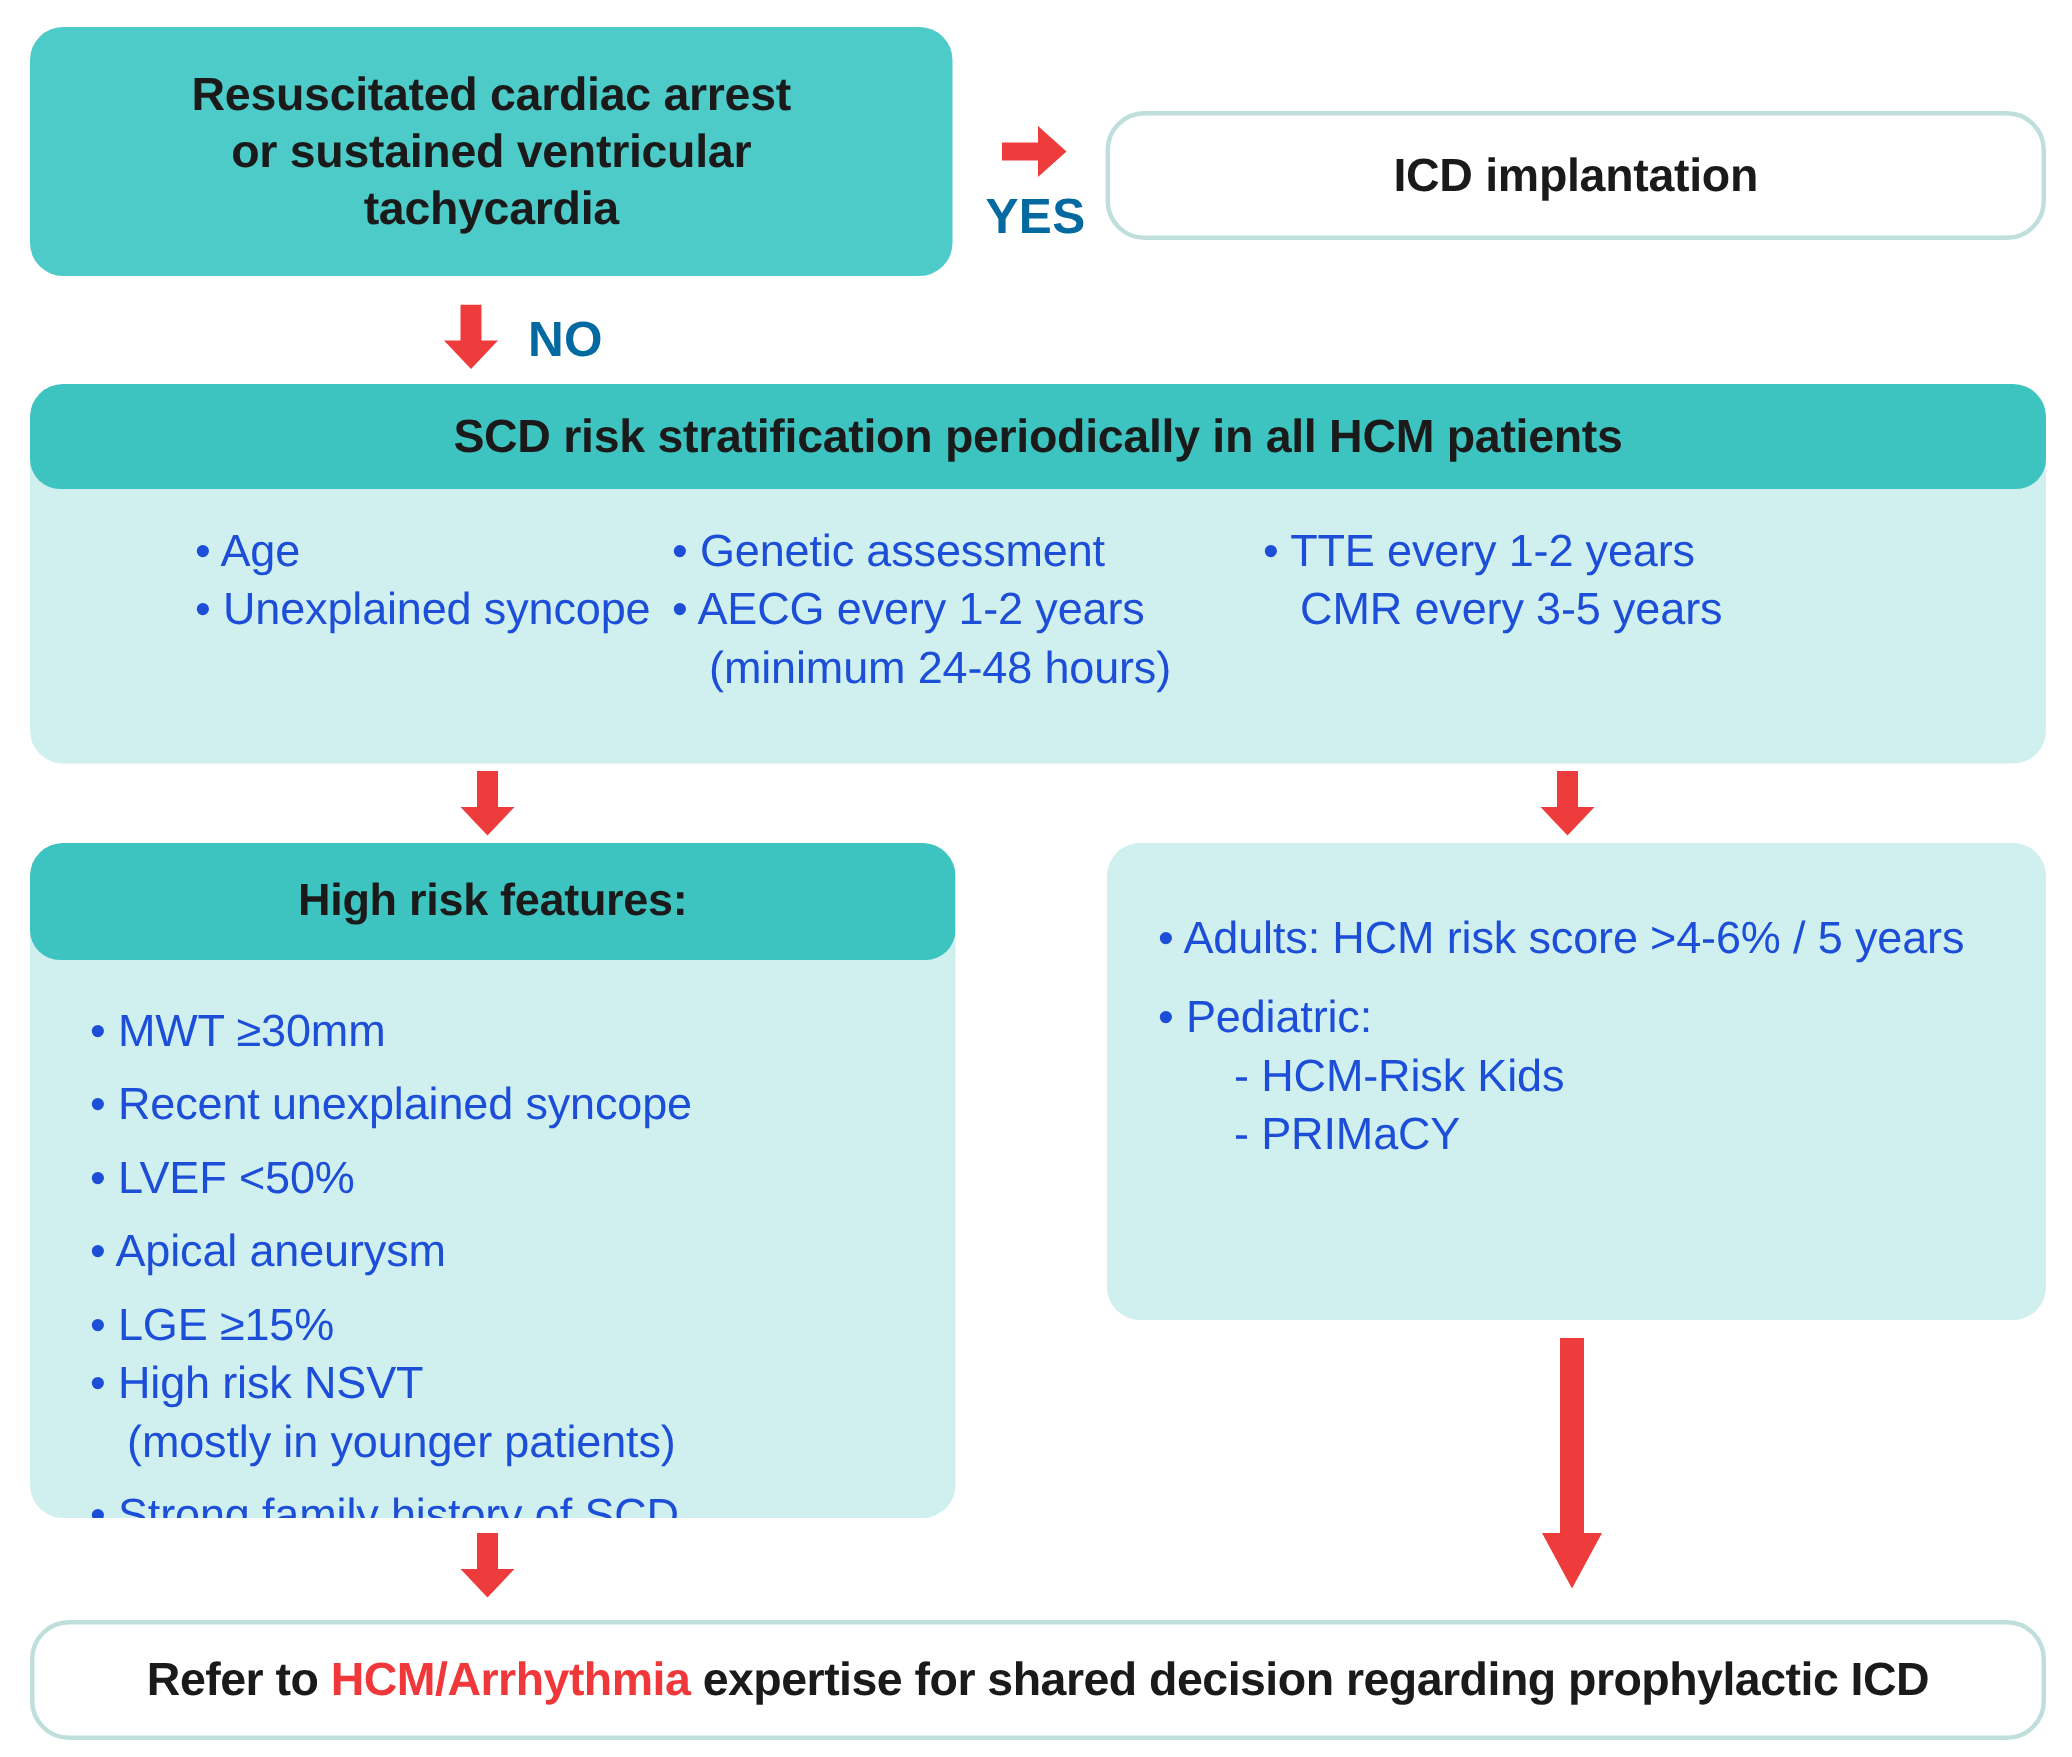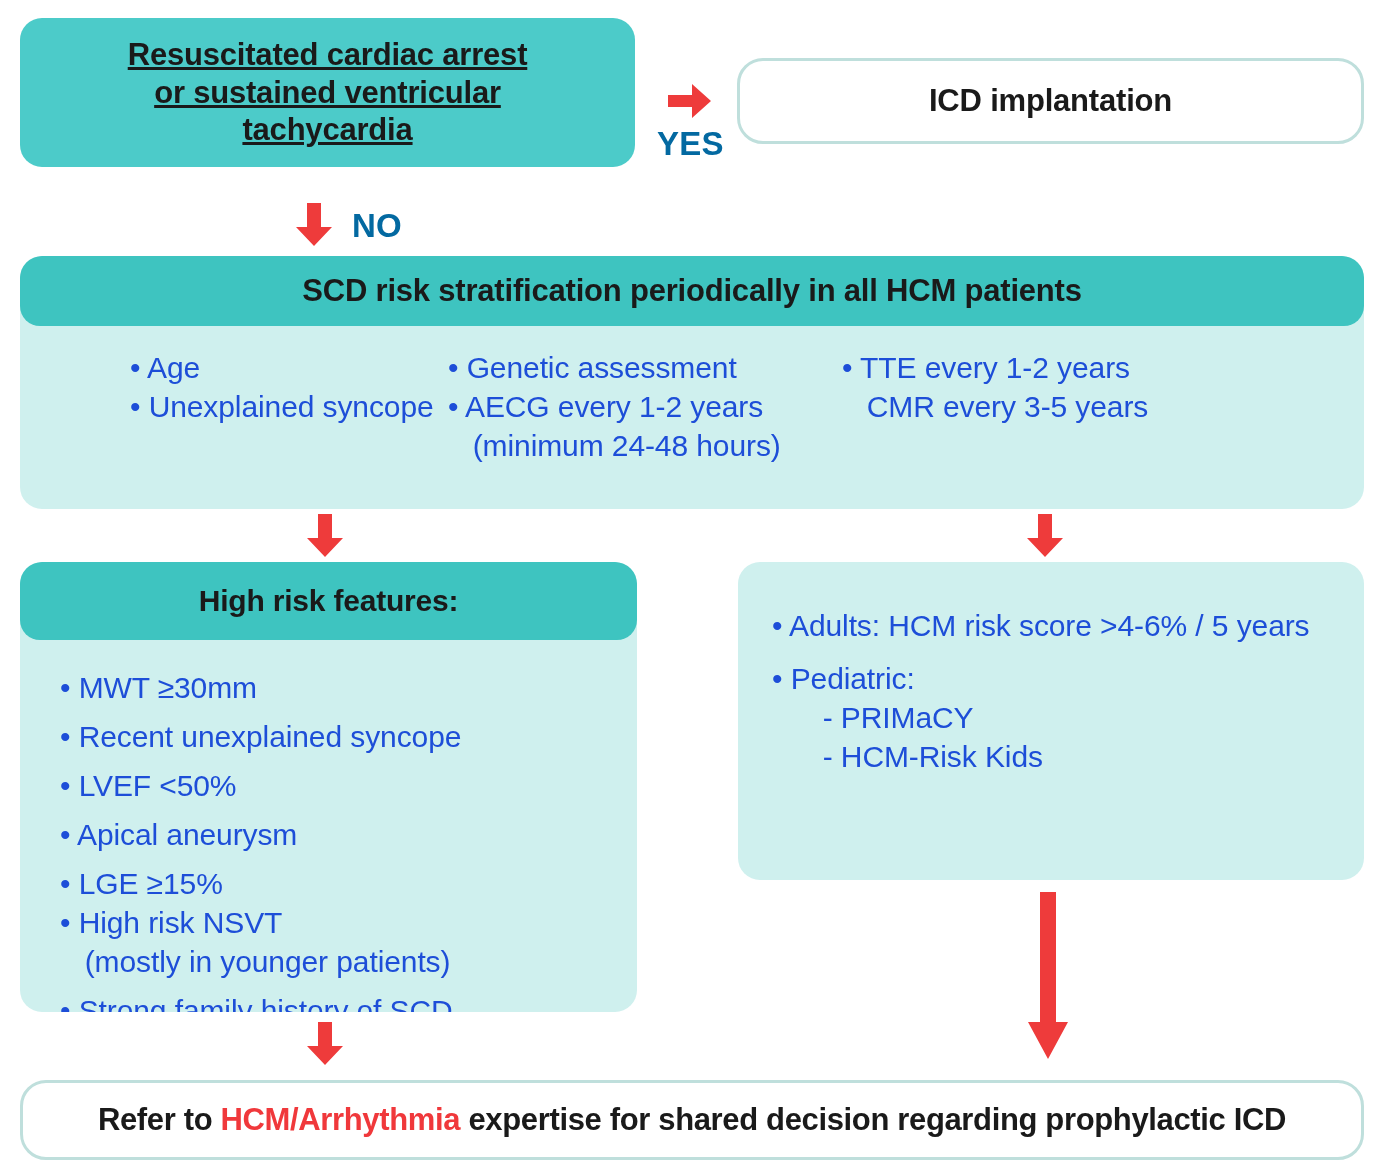--- a/index.html
+++ b/index.html
@@ -121,36 +121,36 @@
   .col { box-sizing: border-box; }
   .col-1 { width: 420px; padding-left: 110px; }
   .col-2 { width: 390px; padding-left: 8px; }
   .col-3 { width: 500px; padding-left: 12px; }
 </style>
 </head>
 <body>
 
 <div id="canvas">
 
-  <div class="box solid-teal" style="left:20px; top:18px; width:615px; height:149px;text-decoration:underline;">
+  <div class="box solid-teal" style="left:20px; top:18px; width:615px; height:166px;">
     <div class="hdr-text">
       <div>Resuscitated cardiac arrest</div>
       <div>or sustained ventricular</div>
       <div>tachycardia</div>
     </div>
   </div>
 
   <div class="arrow" style="left:668px; top:82px;">
     <svg width="44" height="38" viewBox="0 0 44 38">
       <path d="M0 13 L24 13 L24 2 L43 19 L24 36 L24 25 L0 25 Z" fill="#EE3B3B"></path>
     </svg>
   </div>
   <div class="yesno-label" style="left:657px; top:125px;">YES</div>
 
-  <div class="box outline-box" style="left:737px; top:58px; width:627px; height:86px;">
+  <div class="box outline-box" style="left:737px; top:74px; width:627px; height:86px;">
     <div class="hdr-text">ICD implantation</div>
   </div>
 
   <div class="arrow" style="left:295px; top:203px;">
     <svg width="38" height="44" viewBox="0 0 38 44">
       <path d="M12 0 L26 0 L26 24 L37 24 L19 43 L1 24 L12 24 Z" fill="#EE3B3B"></path>
     </svg>
   </div>
   <div class="yesno-label" style="left:352px; top:207px;">NO</div>
 
@@ -202,22 +202,22 @@
       <div class="bullet-line">• High risk NSVT</div>
       <div class="bullet-line" style="margin-bottom:10px;">   (mostly in younger patients)</div>
       <div class="bullet-line">• Strong family history of SCD</div>
     </div>
   </div>
 
   <div class="box panel" style="left:738px; top:562px; width:626px; height:318px;">
     <div class="panel-body" style="padding:44px 0 0 34px;">
       <div class="bullet-line" style="margin-bottom:14px;">• Adults: HCM risk score &gt;4-6% / 5 years</div>
       <div class="bullet-line">• Pediatric:</div>
+      <div class="bullet-line sub">   - HCM-Risk Kids</div>
       <div class="bullet-line sub">   - PRIMaCY</div>
-      <div class="bullet-line sub">   - HCM-Risk Kids</div>
     </div>
   </div>
 
   <div class="arrow" style="left:1027px; top:892px;">
     <svg width="42" height="168" viewBox="0 0 42 168">
       <path d="M13 0 L29 0 L29 130 L41 130 L21 167 L1 130 L13 130 Z" fill="#EE3B3B"></path>
     </svg>
   </div>
 
   <div class="arrow" style="left:306px; top:1022px;">

